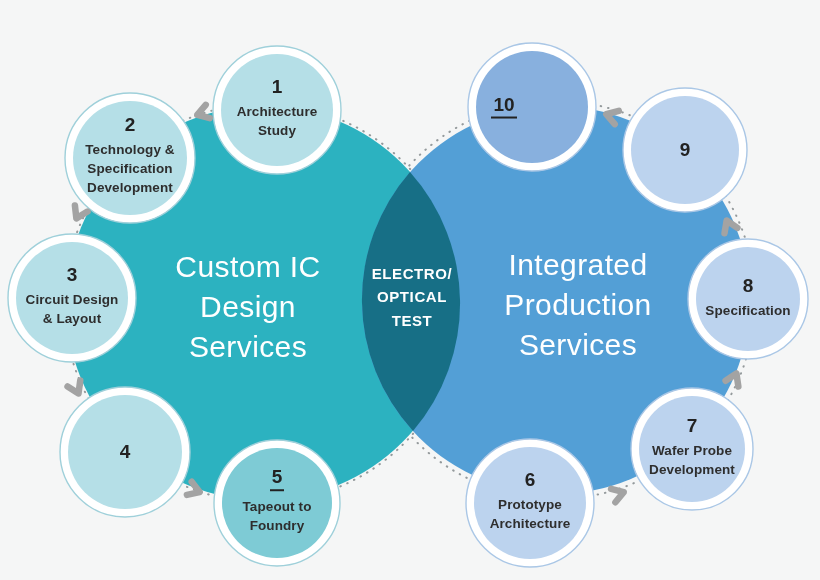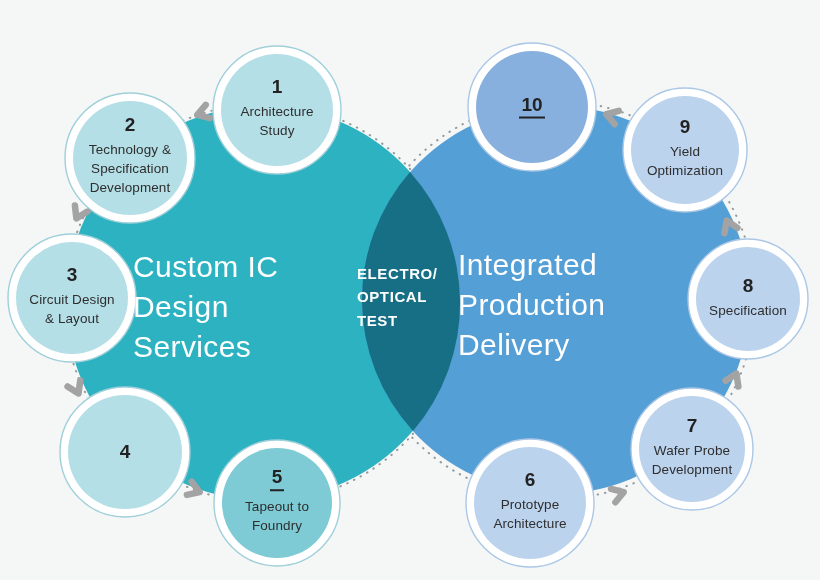--- a/index.html
+++ b/index.html
@@ -5,46 +5,46 @@
   html,body{margin:0;padding:0;background:#e9e9e9;}
   .canvas{
     position:relative;width:820px;height:580px;overflow:hidden;
     background:#f5f6f6;
     font-family:"Liberation Sans",sans-serif;
   }
   .layer{position:absolute;left:0;top:0;}
   
   .big-title{
     position:absolute;transform:translate(-50%,-50%);
-    color:#ffffff;font-size:30px;line-height:1.33;
+    color:#ffffff;font-size:30px;line-height:1.33;text-align:center;
     white-space:pre-line;letter-spacing:0.4px;font-weight:400;z-index:2;
   }
   .title-left{left:248px;top:307px;width:230px;}
   .title-right{left:578px;top:305px;width:240px;}
   .center-label{
     position:absolute;left:412px;top:297px;transform:translate(-50%,-50%);
     color:#ffffff;font-size:15px;font-weight:700;line-height:1.55;
-    letter-spacing:0.6px;text-align:left;white-space:pre-line;z-index:2;width:110px;
+    letter-spacing:0.6px;text-align:center;white-space:pre-line;z-index:2;width:110px;
   }
   
   .sat{
     position:absolute;transform:translate(-50%,-52%);
     display:flex;flex-direction:column;align-items:center;gap:7px;
     text-align:center;z-index:3;width:140px;
   }
   .sat .num{font-size:19px;font-weight:700;color:#222222;line-height:1;}
   .sat .num.u{border-bottom:2px solid #222222;padding:0 2px 3px 2px;}
   .sat .lbl{
-    font-size:13.5px;font-weight:400;color:#2e2e2e;line-height:1.4;
+    font-size:13.5px;font-weight:700;color:#2e2e2e;line-height:1.4;
     white-space:pre-line;letter-spacing:0.1px;
   }
   .s1{left:277px;top:110px;} .s2{left:130px;top:158px;} .s3{left:72px;top:298px;}
   .s4{left:125px;top:452px;} .s5{left:277px;top:503px;} .s6{left:530px;top:503px;}
   .s7{left:692px;top:449px;} .s8{left:748px;top:299px;} .s9{left:685px;top:150px;}
-  .s10{left:532px;top:107px;}
+  .s10{left:504px;top:107px;}
 </style>
 </head>
 <body>
 
 <div class="canvas">
 
   <svg class="layer" width="820" height="580" viewBox="0 0 820 580">
 
     <circle cx="263" cy="303" r="199" fill="none" stroke="#949a9c" stroke-width="2" stroke-dasharray="0.5 7" stroke-linecap="round"></circle>
     <circle cx="556" cy="300" r="199" fill="none" stroke="#949a9c" stroke-width="2" stroke-dasharray="0.5 7" stroke-linecap="round"></circle>
@@ -95,21 +95,21 @@
       <path d="M-5,-7 L6,0 L-5,7" transform="translate(729,226) rotate(-113)"></path>
       <path d="M-5,-7 L6,0 L-5,7" transform="translate(612,116) rotate(-163)"></path>
     </g>
   </svg>
 
   <div class="big-title title-left">Custom IC
 Design
 Services</div>
   <div class="big-title title-right">Integrated
 Production
-Delivery</div>
+Services</div>
   <div class="center-label">ELECTRO/
 OPTICAL
 TEST</div>
 
   <div class="sat s1">
     <span class="num">1</span>
     <span class="lbl">Architecture
 Study</span>
   </div>
   <div class="sat s2">
@@ -140,20 +140,18 @@
     <span class="num">7</span>
     <span class="lbl">Wafer Probe
 Development</span>
   </div>
   <div class="sat s8">
     <span class="num">8</span>
     <span class="lbl">Specification</span>
   </div>
   <div class="sat s9">
     <span class="num">9</span>
-    <span class="lbl">Yield
-Optimization</span>
   </div>
   <div class="sat s10">
     <span class="num u">10</span>
   </div>
 
 </div>
 
 </body></html>

